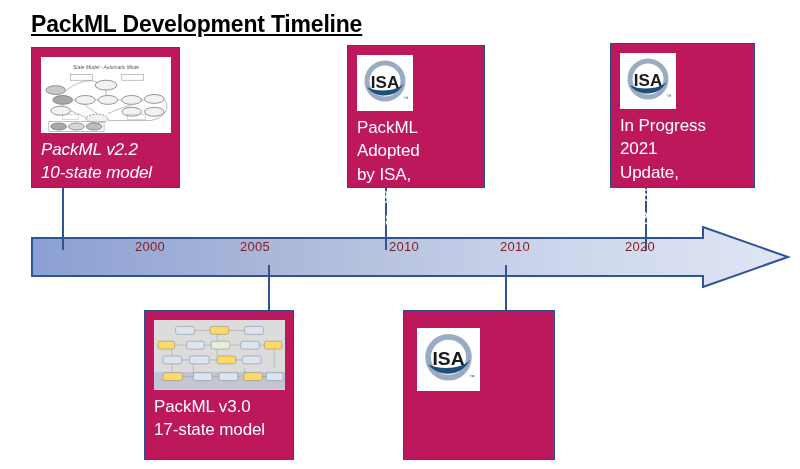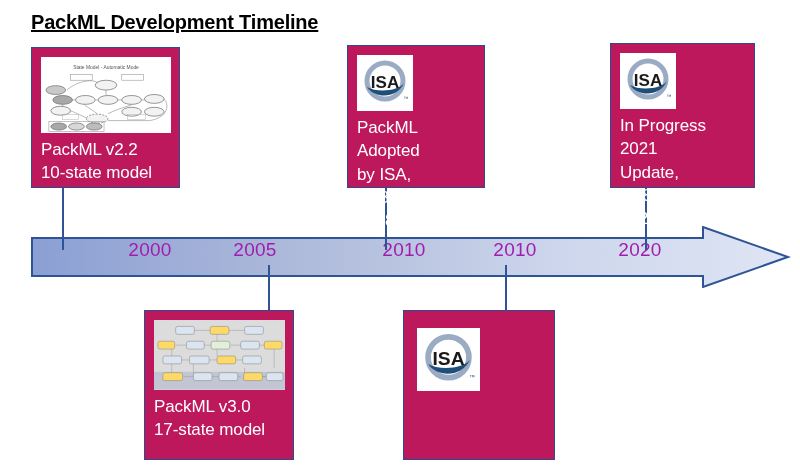--- a/index.html
+++ b/index.html
@@ -10,41 +10,41 @@
     width: 800px; height: 469px;
     position: relative;
     overflow: hidden;
     font-family: "Liberation Sans", sans-serif;
   }
 
   
   #page-title {
     position: absolute;
     left: 31px; top: 11px;
-    font-size: 20px;
+    font-size: 23px;
     font-weight: bold;
     color: #000000;
     text-decoration: underline;
     letter-spacing: -0.2px;
     white-space: nowrap;
   }
 
   
   #timeline-arrow {
     position: absolute;
     left: 31px; top: 226px;
     width: 760px; height: 62px;
   }
   #timeline-arrow svg { display: block; }
 
   .year-label {
     position: absolute;
     top: 239px;
-    font-size: 19px;
-    color: #a21caf;
+    font-size: 13px;
+    color: #7f1d1d;
     text-align: center;
     width: 60px;
     margin-left: -30px;
     letter-spacing: 0.3px;
     white-space: nowrap;
   }
 
   
   .connector {
     position: absolute;
@@ -73,21 +73,21 @@
     box-sizing: border-box;
     overflow: hidden;
   }
   .media-isa   { width: 56px; height: 56px; padding: 2px; }
   .media-isa-b { width: 63px; height: 63px; padding: 2px; }
   .media-wide  { width: 100%; }
 
   .card-media svg { display: block; width: 100%; height: 100%; }
 
   
-  #card-packml-v22      { left: 31px;  top: 47px;  width: 149px; height: 141px; }
+  #card-packml-v22      { left: 31px;  top: 47px;  width: 149px; height: 141px; font-style: italic; }
   #card-isa-adoption    { left: 347px; top: 45px;  width: 138px; height: 143px; }
   #card-isa-2021        { left: 610px; top: 43px;  width: 145px; height: 145px; }
   #card-packml-v30      { left: 144px; top: 310px; width: 150px; height: 150px; }
   #card-isa-2015        { left: 403px; top: 310px; width: 152px; height: 150px; }
 </style>
 </head>
 <body>
 
 <div id="page-title">PackML Development Timeline</div>
 

